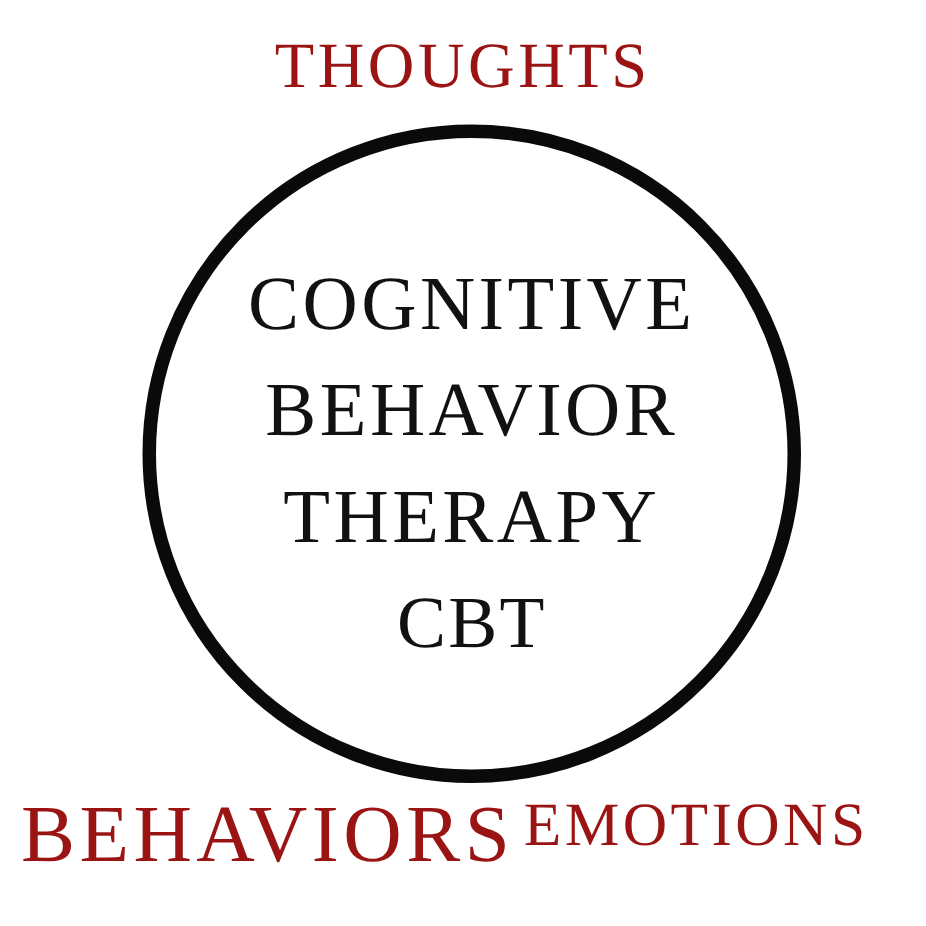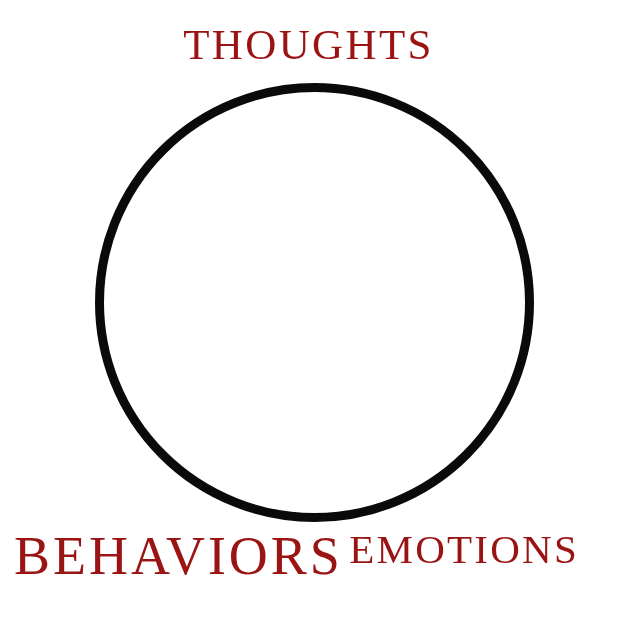--- a/index.html
+++ b/index.html
@@ -111,18 +111,24 @@
 </style>
 </head>
 <body>
 
 <div id="canvas">
 
   <div class="outer-label" id="label-thoughts">THOUGHTS</div>
 
   <div id="circle"></div>
 
+  <div id="inner-text">
+    <span class="inner-line" id="line-cognitive">COGNITIVE</span>
+    <span class="inner-line" id="line-behavior">BEHAVIOR</span>
+    <span class="inner-line" id="line-therapy">THERAPY</span>
+    <span class="inner-line" id="line-cbt">CBT</span>
+  </div>
 
   <div class="outer-label" id="label-behaviors">BEHAVIORS</div>
 
   <div class="outer-label" id="label-emotions">EMOTIONS</div>
 
 </div>
 
 </body></html>

